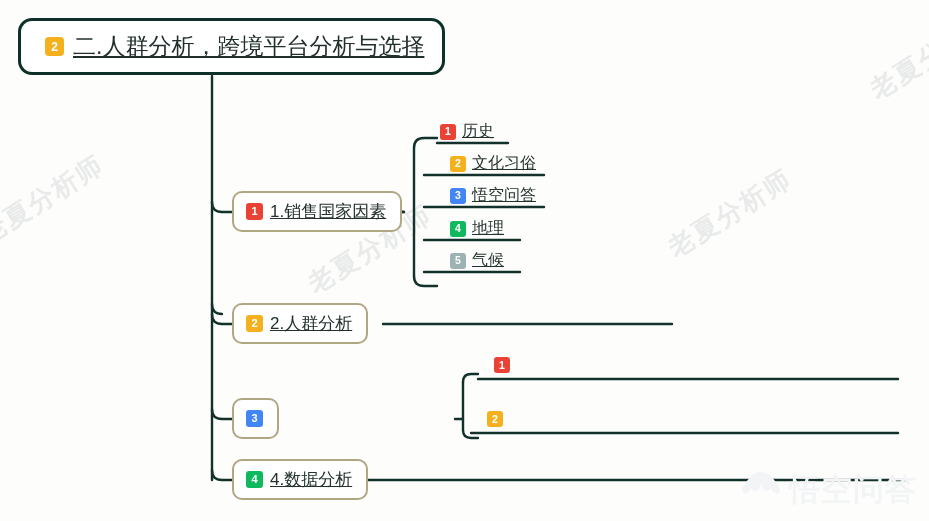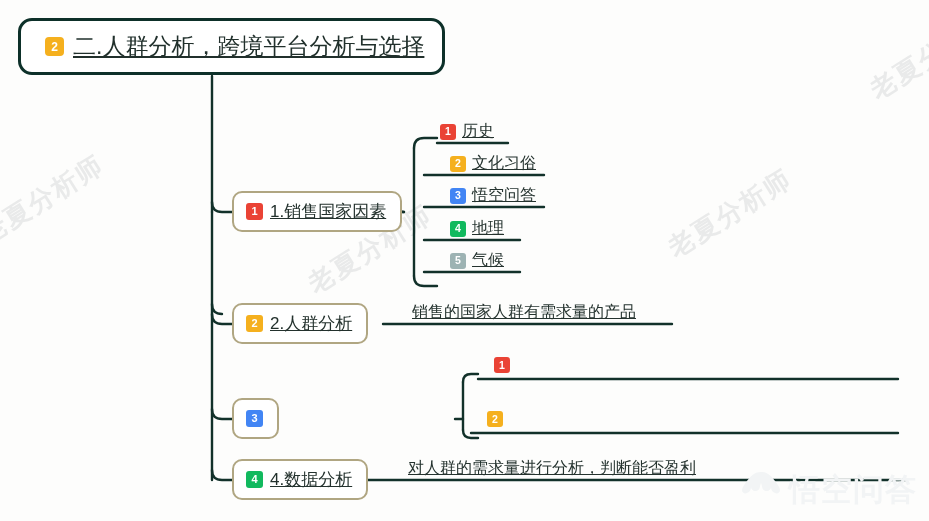--- a/index.html
+++ b/index.html
@@ -213,40 +213,34 @@
   </div>
   <div class="leaf" style="left:450px; top:250px;">
     <span class="badge badge-sm c-slate">5</span>
     <span class="label">气候</span>
   </div>
 
   <div class="node branch-node bn2">
     <span class="badge badge-md c-amber">2</span>
     <span class="label">2.人群分析</span>
   </div>
-  <div class="leaf" style="left:412px; top:302px;">
-    <span class="label">销售的国家人群有需求量的产品</span>
-  </div>
 
   <div class="node branch-node bn3">
     <span class="badge badge-md c-blue">3</span>
   </div>
   <div class="leaf" style="left:494px; top:357px;">
     <span class="badge badge-sm c-red">1</span>
   </div>
   <div class="leaf" style="left:487px; top:411px;">
     <span class="badge badge-sm c-amber">2</span>
   </div>
 
   <div class="node branch-node bn4">
     <span class="badge badge-md c-green">4</span>
     <span class="label">4.数据分析</span>
-  </div>
-  <div class="leaf" style="left:408px; top:458px;">
-    <span class="label">对人群的需求量进行分析，判断能否盈利</span>
   </div>
 
   <div class="brand">
     <svg class="brand-mark" width="40" height="26" viewBox="0 0 40 26">
       <path d="M20 3 C13 3 9 8 6 12 C3 16 1 19 1 21 C1 24 4 25 6 24 C9 23 10 20 10 18
                C10 20 12 22 14 22 C17 22 19 20 19 17 L20 14 L21 17 C21 20 23 22 26 22
                C28 22 30 20 30 18 C30 20 31 23 34 24 C36 25 39 24 39 21 C39 19 37 16 34 12
                C31 8 27 3 20 3 Z" fill="#f2f4f5"></path>
     </svg>
     <span>悟空问答</span>

